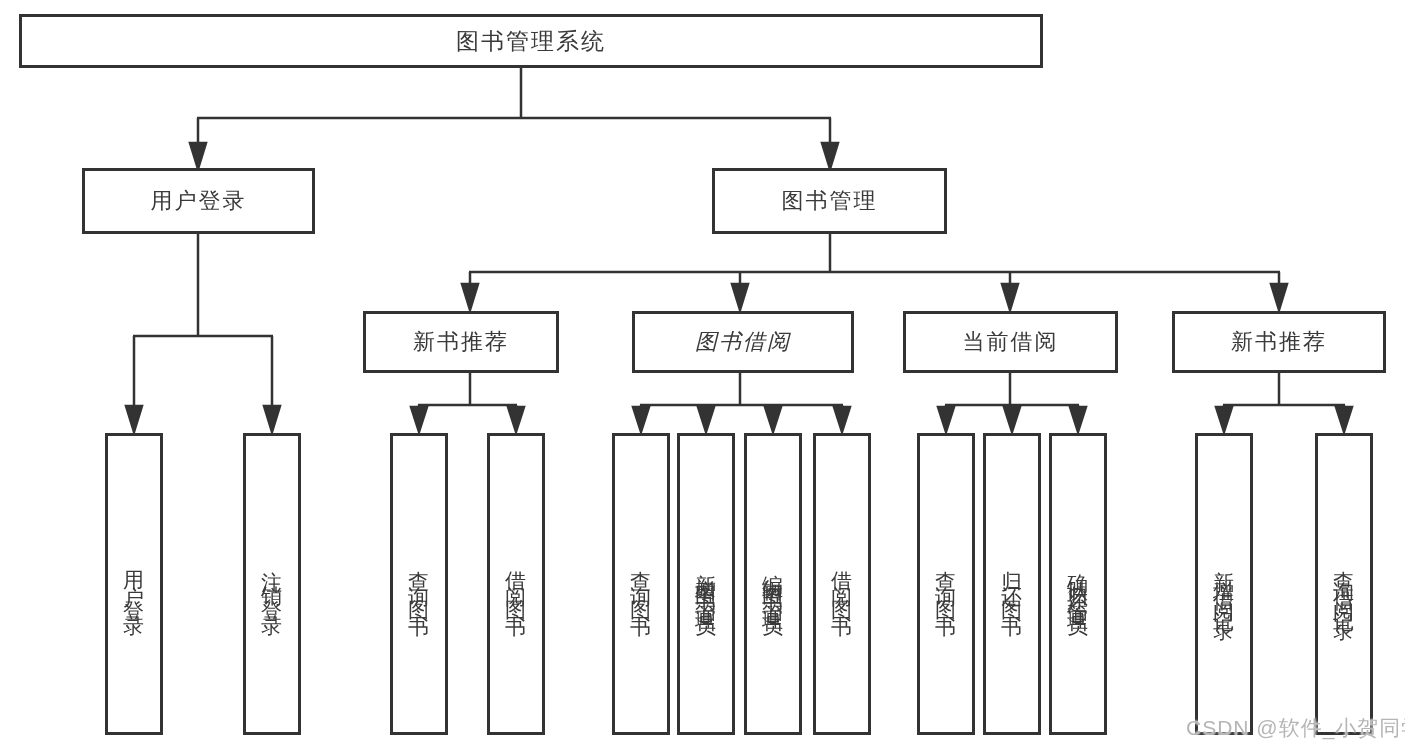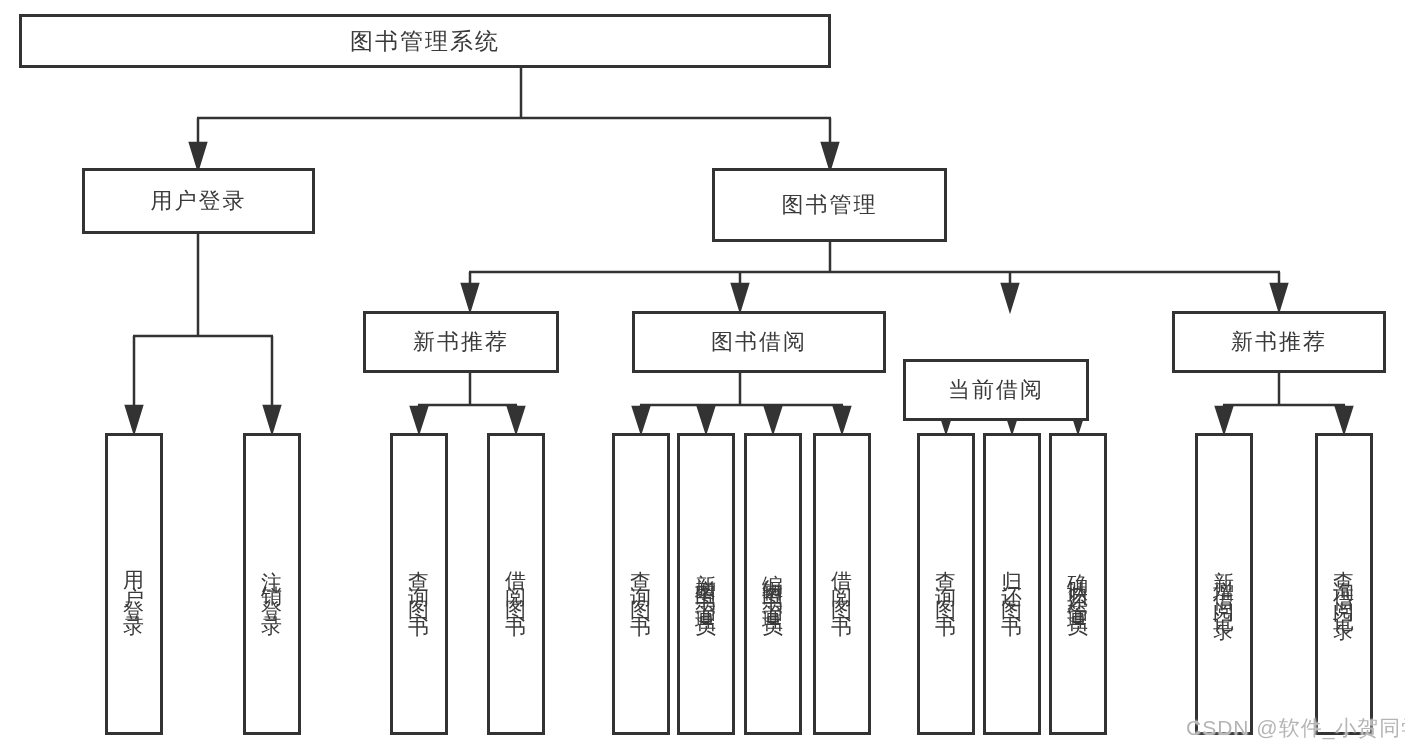--- a/index.html
+++ b/index.html
@@ -124,38 +124,38 @@
         <line x1="1279" y1="373" x2="1279" y2="406"></line>
         <line x1="1223" y1="405" x2="1345" y2="405"></line>
         <line x1="1224" y1="405" x2="1224" y2="412"></line>
         <line x1="1344" y1="405" x2="1344" y2="412"></line>
         <polygon points="1216,407 1232,407 1224,432"></polygon>
         <polygon points="1336,407 1352,407 1344,432"></polygon>
       </g>
     </g>
   </svg>
 
-  <div class="node hnode root" style="left:19px;top:14px;width:812px;height:54px;">
+  <div class="node hnode root" style="left:19px;top:14px;width:1024px;height:54px;">
     <span class="node-label">图书管理系统</span>
   </div>
 
   <div class="node hnode" style="left:82px;top:168px;width:233px;height:66px;">
     <span class="node-label">用户登录</span>
   </div>
-  <div class="node hnode" style="left:712px;top:168px;width:235px;height:74px;">
+  <div class="node hnode" style="left:712px;top:168px;width:235px;height:66px;">
     <span class="node-label">图书管理</span>
   </div>
 
   <div class="node hnode" style="left:363px;top:311px;width:196px;height:62px;">
     <span class="node-label">新书推荐</span>
   </div>
-  <div class="node hnode" style="left:632px;top:311px;width:254px;height:62px;">
+  <div class="node hnode" style="left:632px;top:311px;width:222px;height:62px;font-style:italic;">
     <span class="node-label">图书借阅</span>
   </div>
-  <div class="node hnode" style="left:903px;top:311px;width:186px;height:62px;margin-top:48px;">
+  <div class="node hnode" style="left:903px;top:311px;width:215px;height:62px;">
     <span class="node-label">当前借阅</span>
   </div>
   <div class="node hnode" style="left:1172px;top:311px;width:214px;height:62px;">
     <span class="node-label">新书推荐</span>
   </div>
 
   <div class="node leaf ls4" style="left:105px;">
     <span class="node-label">用户登录</span>
   </div>
   <div class="node leaf ls4" style="left:243px;">

